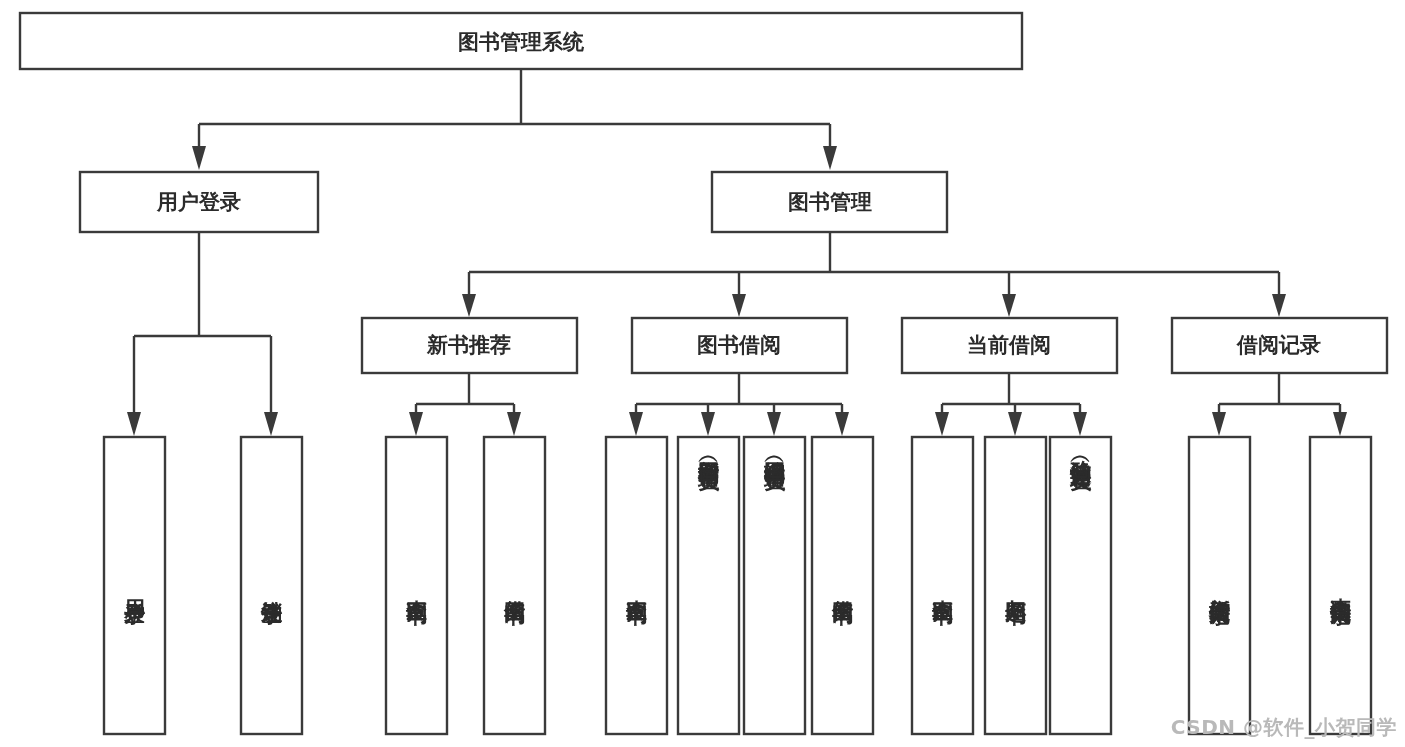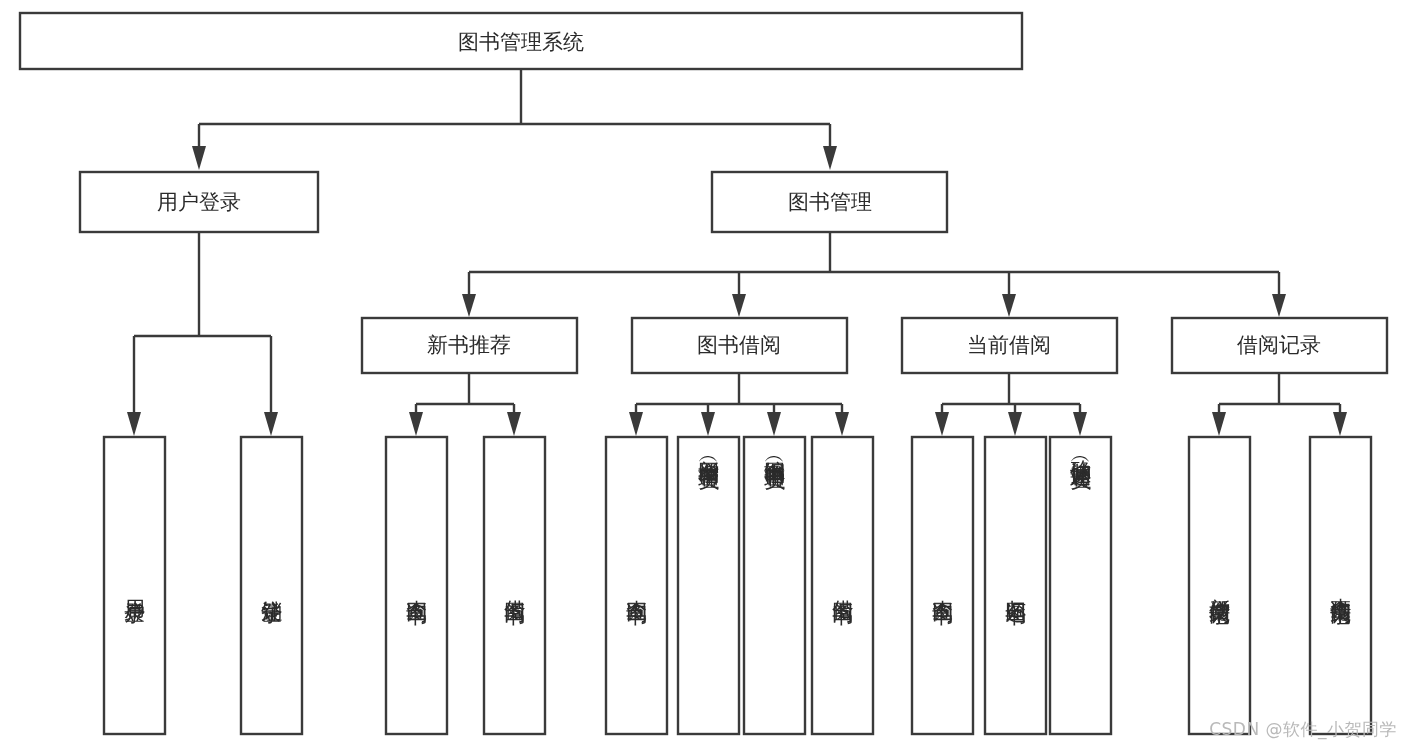--- a/index.html
+++ b/index.html
@@ -11,20 +11,21 @@
     width: 1405px;
     height: 747px;
     font-family: "DejaVu Sans", "Liberation Sans", sans-serif;
     overflow: hidden;
   }
   #diagram-root {
     position: relative;
     width: 1405px;
     height: 747px;
     background: #ffffff;
+    font-weight: bold;
   }
   svg#tree-svg {
     position: absolute;
     left: 0;
     top: 0;
     width: 1405px;
     height: 747px;
   }
   .node-box {
     fill: #ffffff;
@@ -69,21 +70,21 @@
     position: absolute;
     display: flex;
     align-items: center;
     justify-content: center;
   }
   #watermark {
     position: absolute;
     right: 8px;
     bottom: 6px;
     font-family: "DejaVu Sans", "Liberation Sans", sans-serif;
-    font-size: 17px;
+    font-size: 20px;
     color: #b9b9b9;
     letter-spacing: 0.5px;
     white-space: nowrap;
     pointer-events: none;
   }
 </style>
 </head>
 <body>
 
 <div id="diagram-root">

